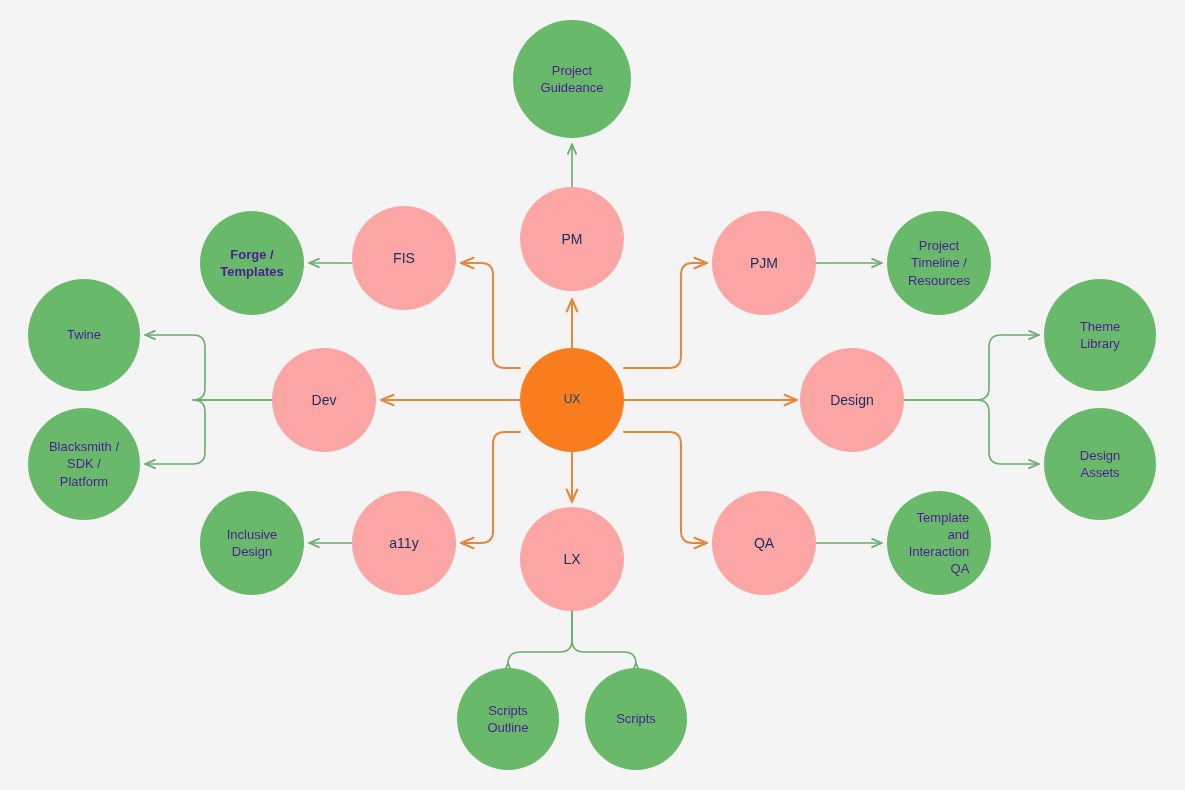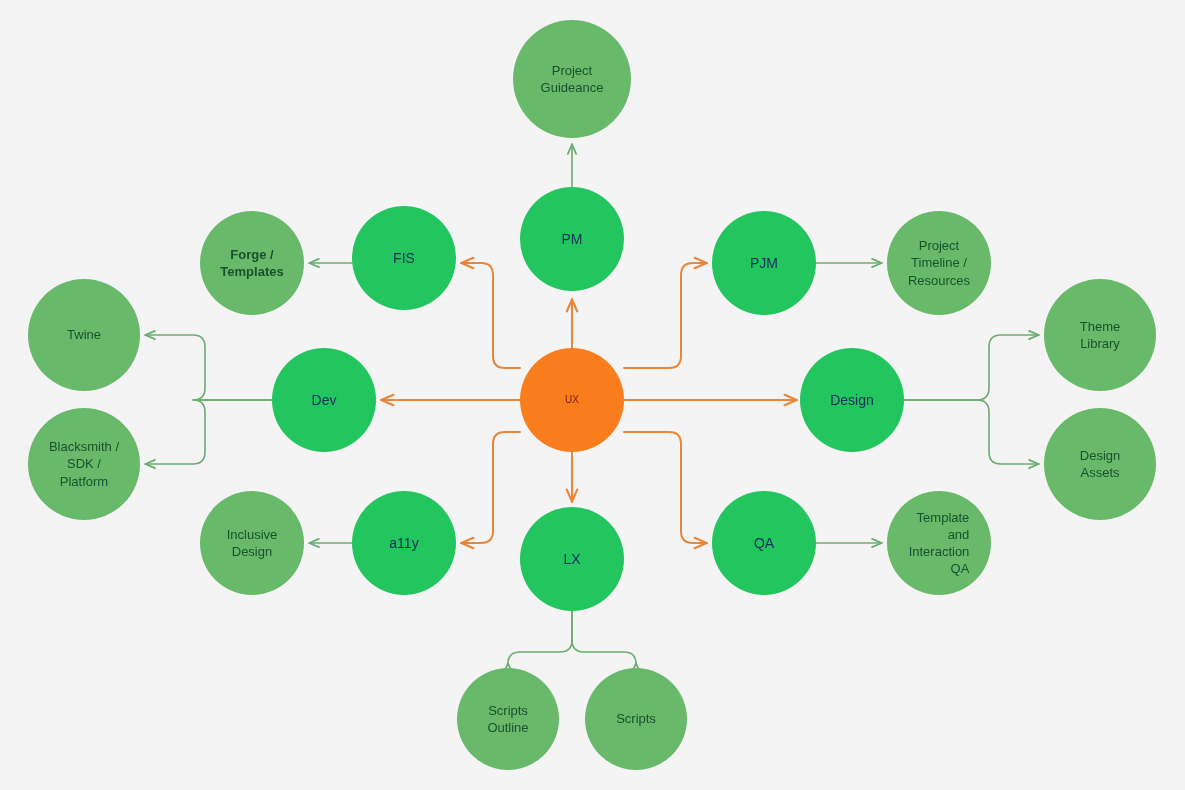--- a/index.html
+++ b/index.html
@@ -30,31 +30,31 @@
     display: flex;
     align-items: center;
     justify-content: center;
     text-align: center;
     box-sizing: border-box;
     line-height: 1.32;
     z-index: 3;
   }
   .node-core {
     background: #f97d1c;
-    color: #7f1d1d;
-    font-size: 10px;
+    color: #0c4a6e;
+    font-size: 12px;
   }
   .node-fn {
-    background: #22c55e;
+    background: #fca5a5;
     color: #16305c;
     font-size: 14px;
   }
   .node-out {
     background: #69b96b;
-    color: #14532d;
+    color: #4c1d95;
     font-size: 13px;
   }
   .node-label {
     padding: 0 8px;
     white-space: pre-line;
     pointer-events: none;
   }
 </style>
 </head>
 <body>

